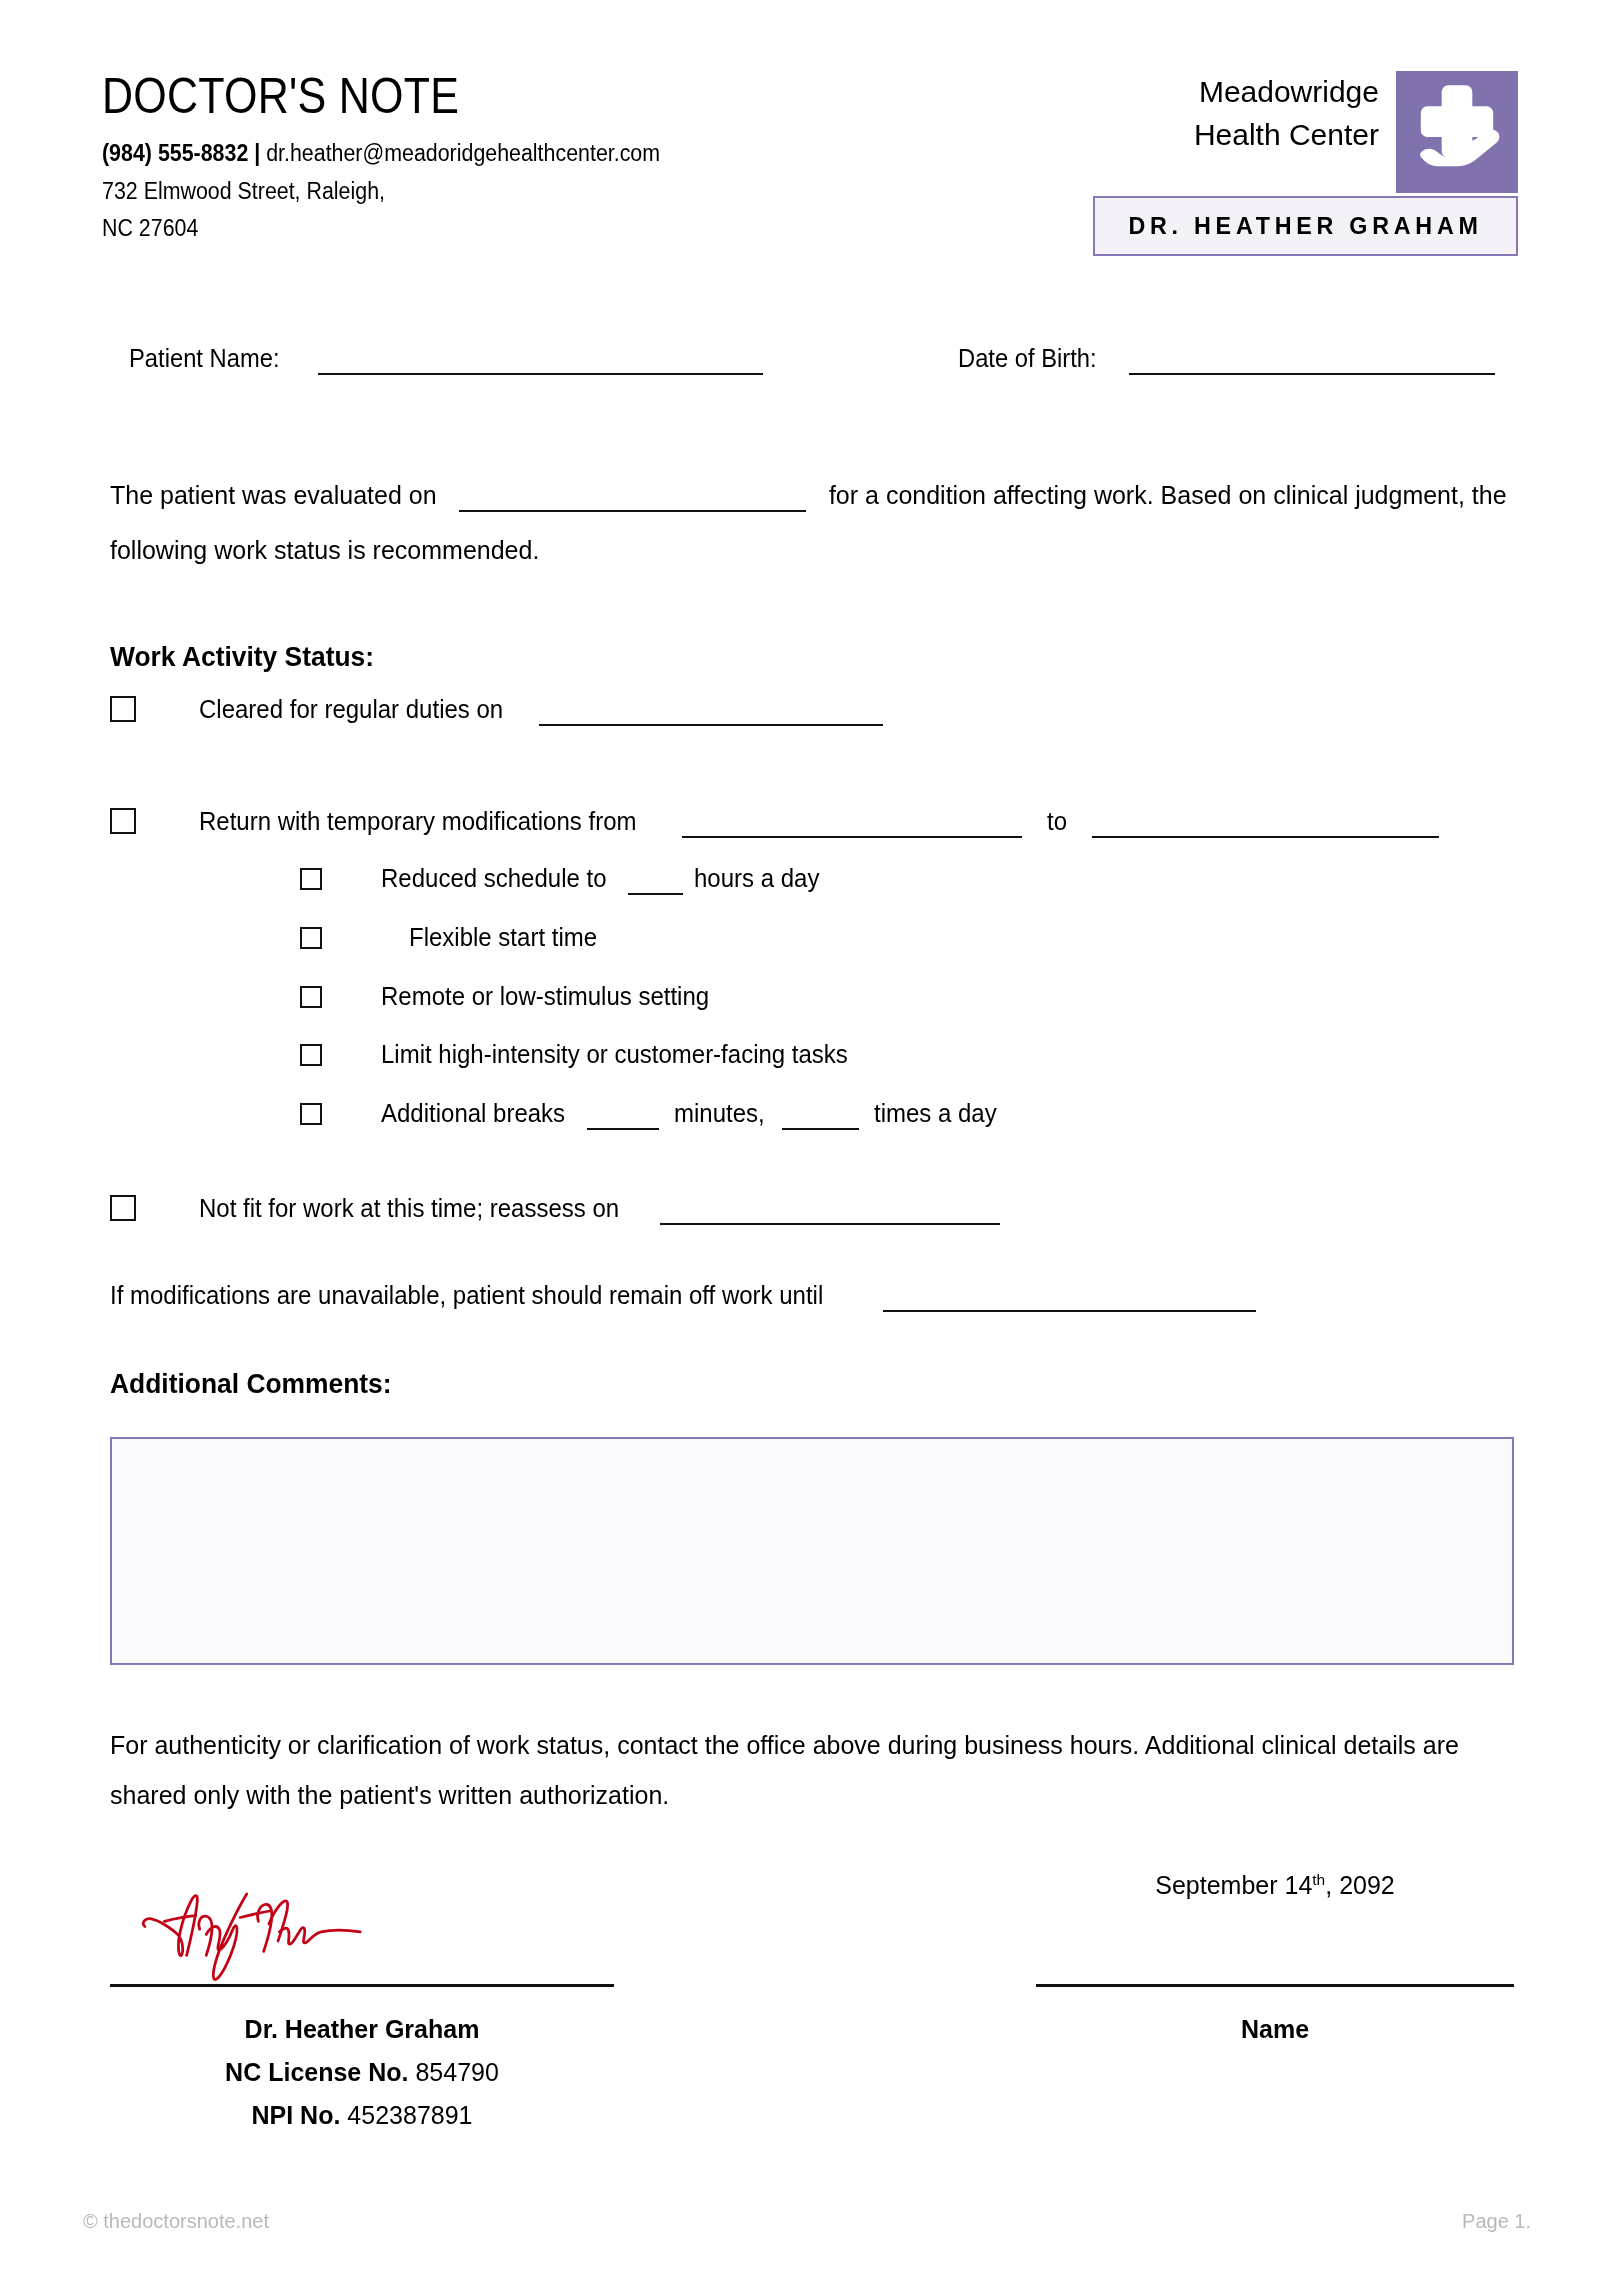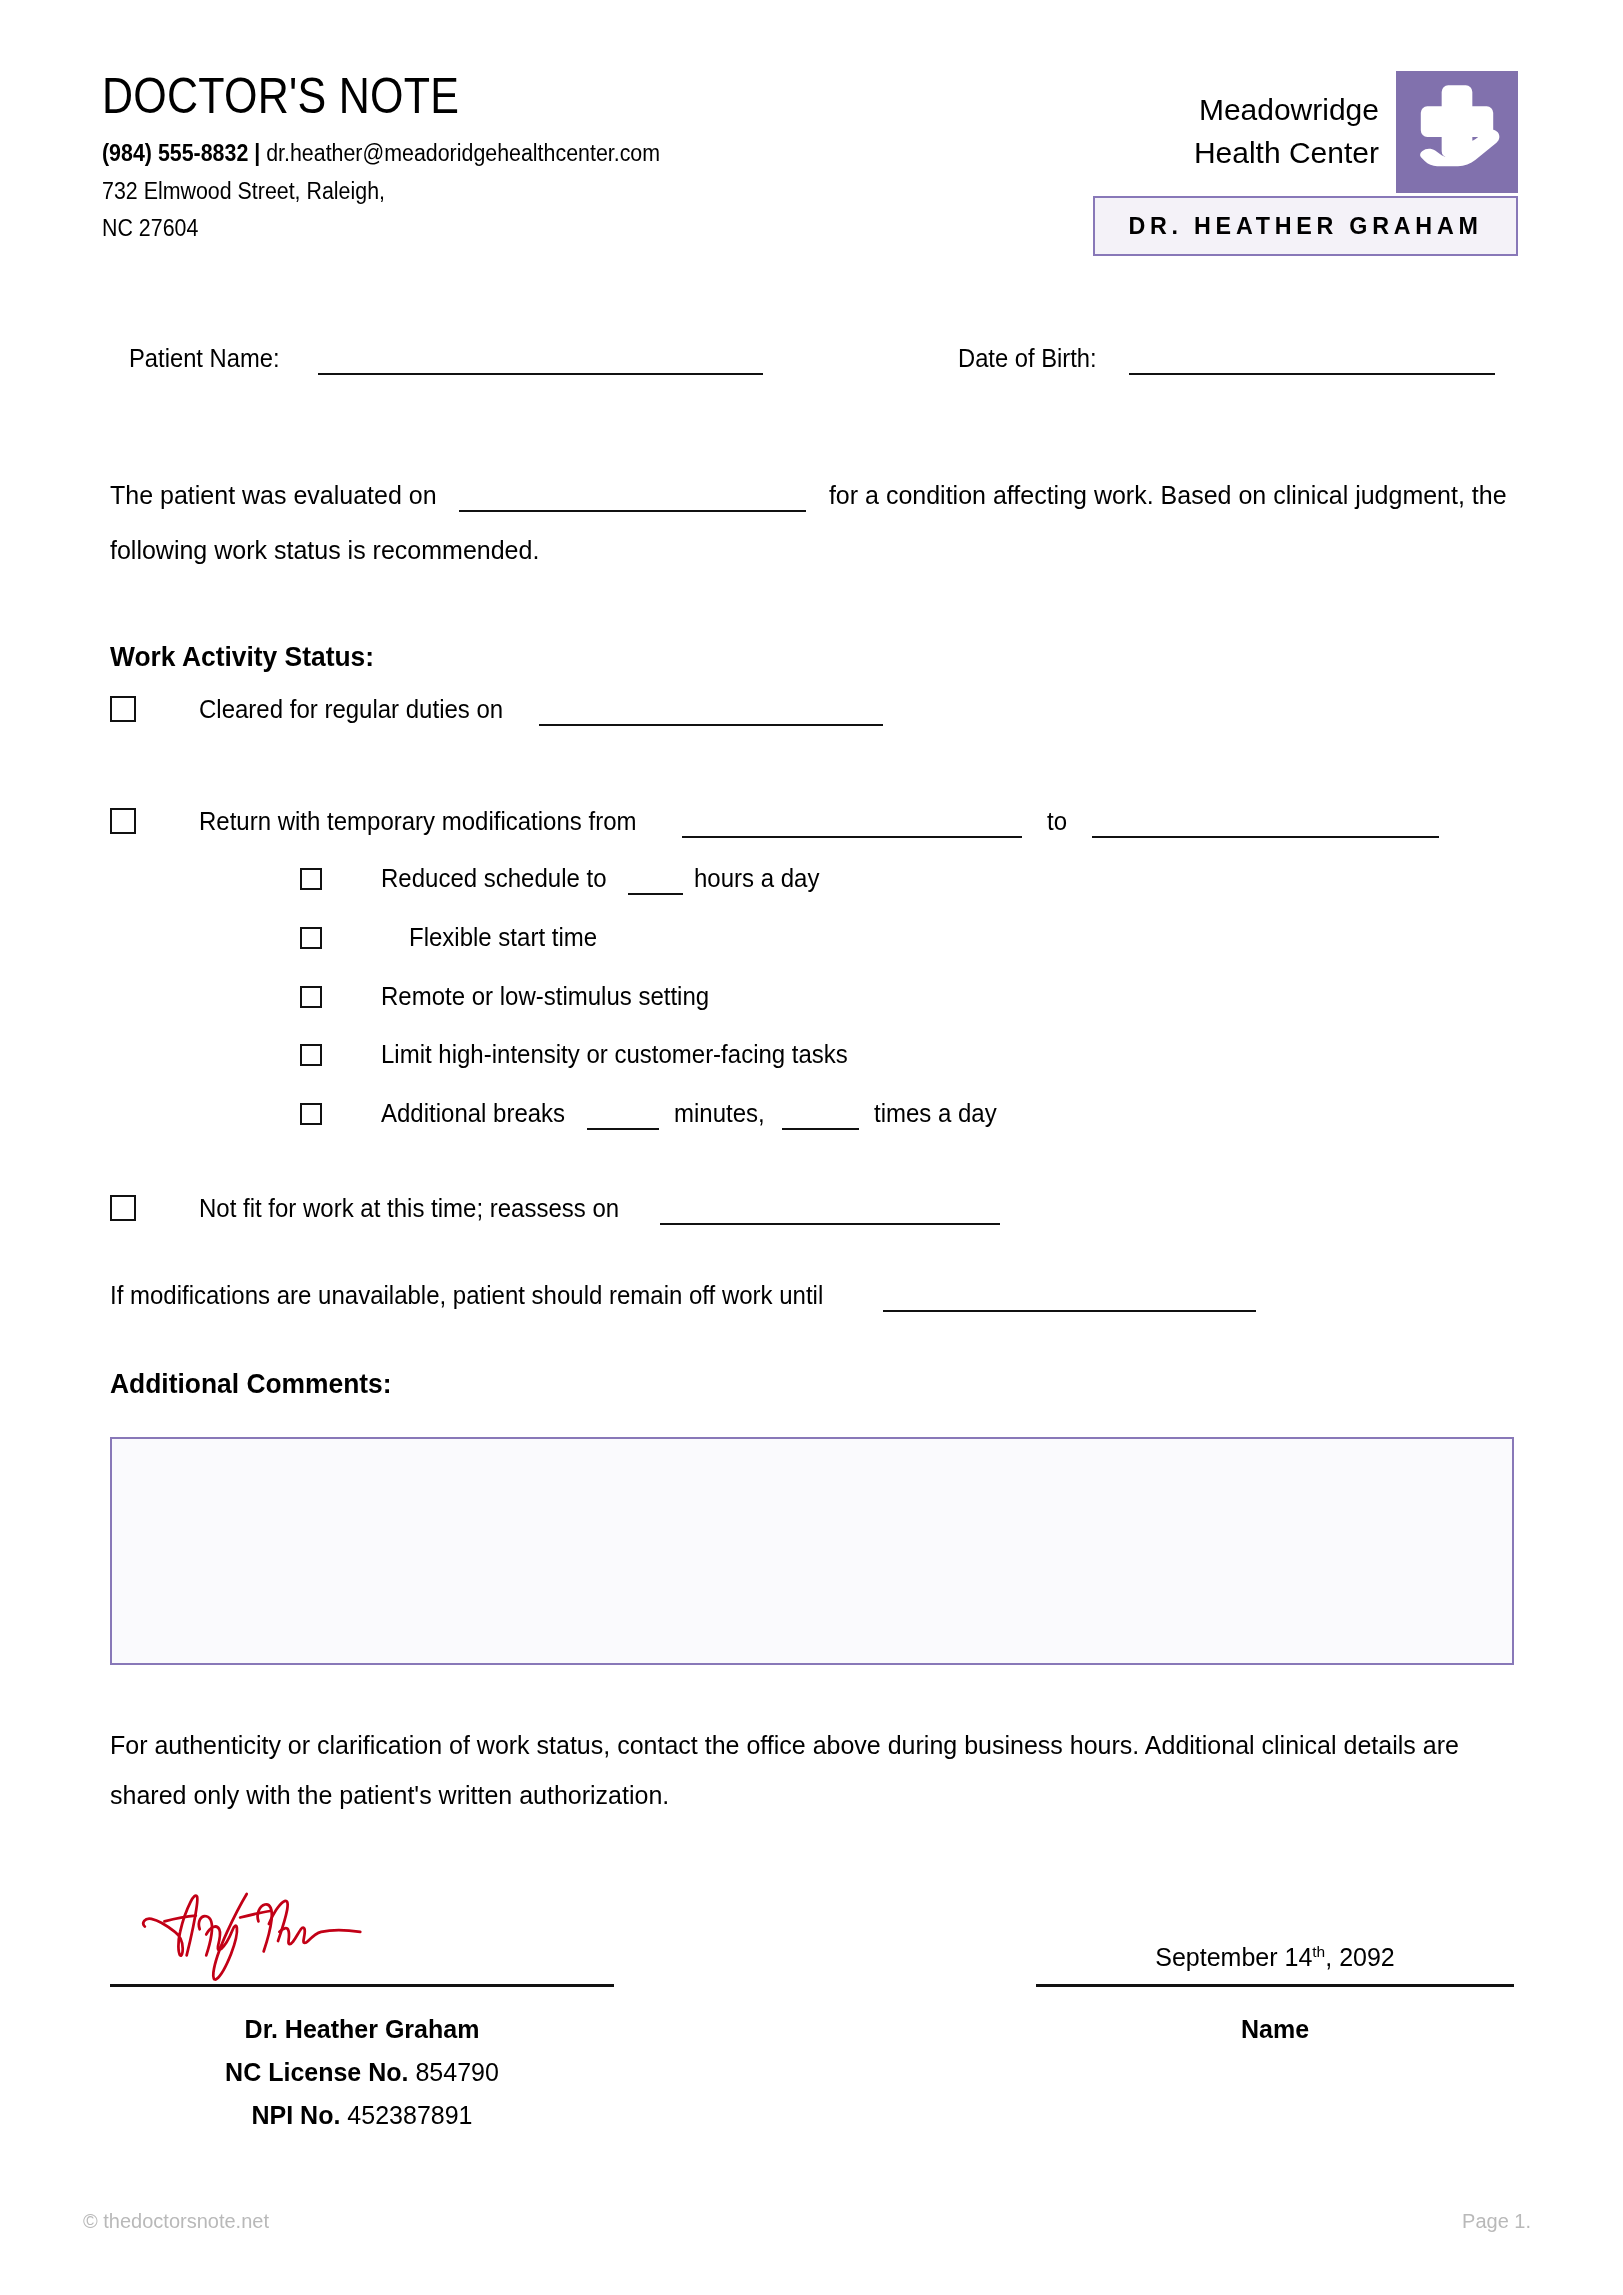--- a/index.html
+++ b/index.html
@@ -70,21 +70,21 @@
 
   
   .header-right {
     flex: 0 0 auto;
     width: 425px;
     position: relative;
   }
 
   .logo-row {
     display: flex;
-    align-items: center;
+    align-items: flex-start;
     justify-content: flex-end;
     height: 122px;
   }
 
   .logo-words {
     display: flex;
     flex-direction: column;
     justify-content: center;
     align-items: flex-end;
     padding-right: 17px;
@@ -258,21 +258,21 @@
     font-size: 25px;
     line-height: 1.72;
   }
   .sig-sub b { font-weight: 700; }
 
   .date-val {
     text-align: center;
     font-size: 25px;
     height: 113px;
     display: flex;
-    align-items: flex-end;
+    align-items: flex-start;
     justify-content: center;
     padding-bottom: 12px;
   }
   .date-val sup { font-size: 0.62em; vertical-align: super; }
 
   
   .pagefoot {
     position: absolute;
     left: 83px;
     right: 92px;

